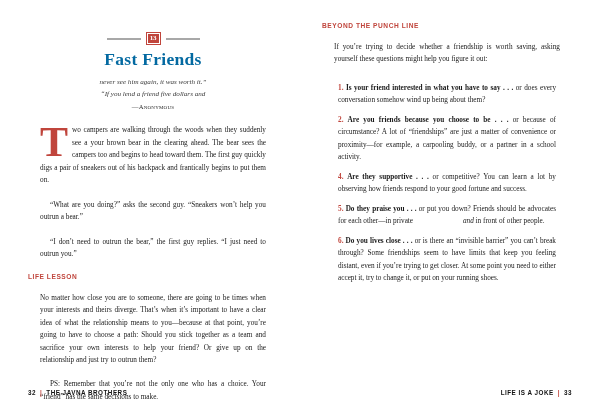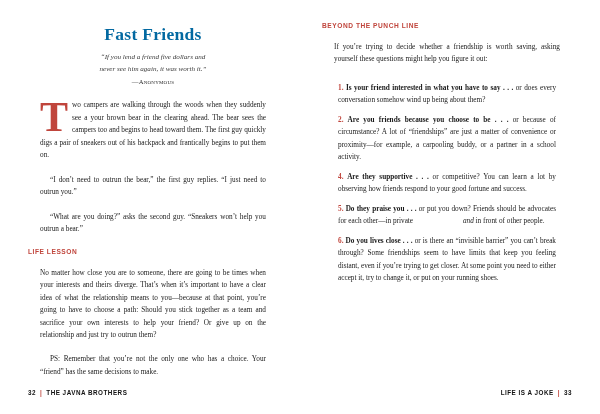--- a/index.html
+++ b/index.html
@@ -158,33 +158,38 @@
     font-weight: bold;
   }
 </style>
 </head>
 <body>
 
 <div class="spread">
 
   <div class="page page-left">
 
+    <div class="chapter-ornament">
+      <span class="rule"></span>
+      <span class="chapter-badge">13</span>
+      <span class="rule"></span>
+    </div>
 
     <h1 class="chapter-title">Fast Friends</h1>
 
     <div class="epigraph">
+      <div>never see him again, it was worth it.”</div>
       <div>“If you lend a friend five dollars and</div>
-      <div>never see him again, it was worth it.”</div>
       <div class="epigraph-attr">—Anonymous</div>
     </div>
 
     <div class="joke-block">
       <p class="body-text dropcap-para">Two campers are walking through the woods when they suddenly see a your brown bear in the clearing ahead. The bear sees the campers too and begins to head toward them. The first guy quickly digs a pair of sneakers out of his backpack and frantically begins to put them on.</p>
+      <p class="body-text">“What are you doing?” asks the second guy. “Sneakers won’t help you outrun a bear.”</p>
       <p class="body-text">“I don’t need to outrun the bear,” the first guy replies. “I just need to outrun you.”</p>
-      <p class="body-text">“What are you doing?” asks the second guy. “Sneakers won’t help you outrun a bear.”</p>
     </div>
 
     <div class="section-head">LIFE LESSON</div>
     <p class="body-text">No matter how close you are to someone, there are going to be times when your interests and theirs diverge. That’s when it’s important to have a clear idea of what the relationship means to you—because at that point, you’re going to have to choose a path: Should you stick together as a team and sacrifice your own interests to help your friend? Or give up on the relationship and just try to outrun them?</p>
     <p class="body-text">PS: Remember that you’re not the only one who has a choice. Your “friend” has the same decisions to make.</p>
 
     <div class="folio folio-left">
       <span>32</span>
       <span class="folio-sep">|</span>
       <span>THE JAVNA BROTHERS</span>

